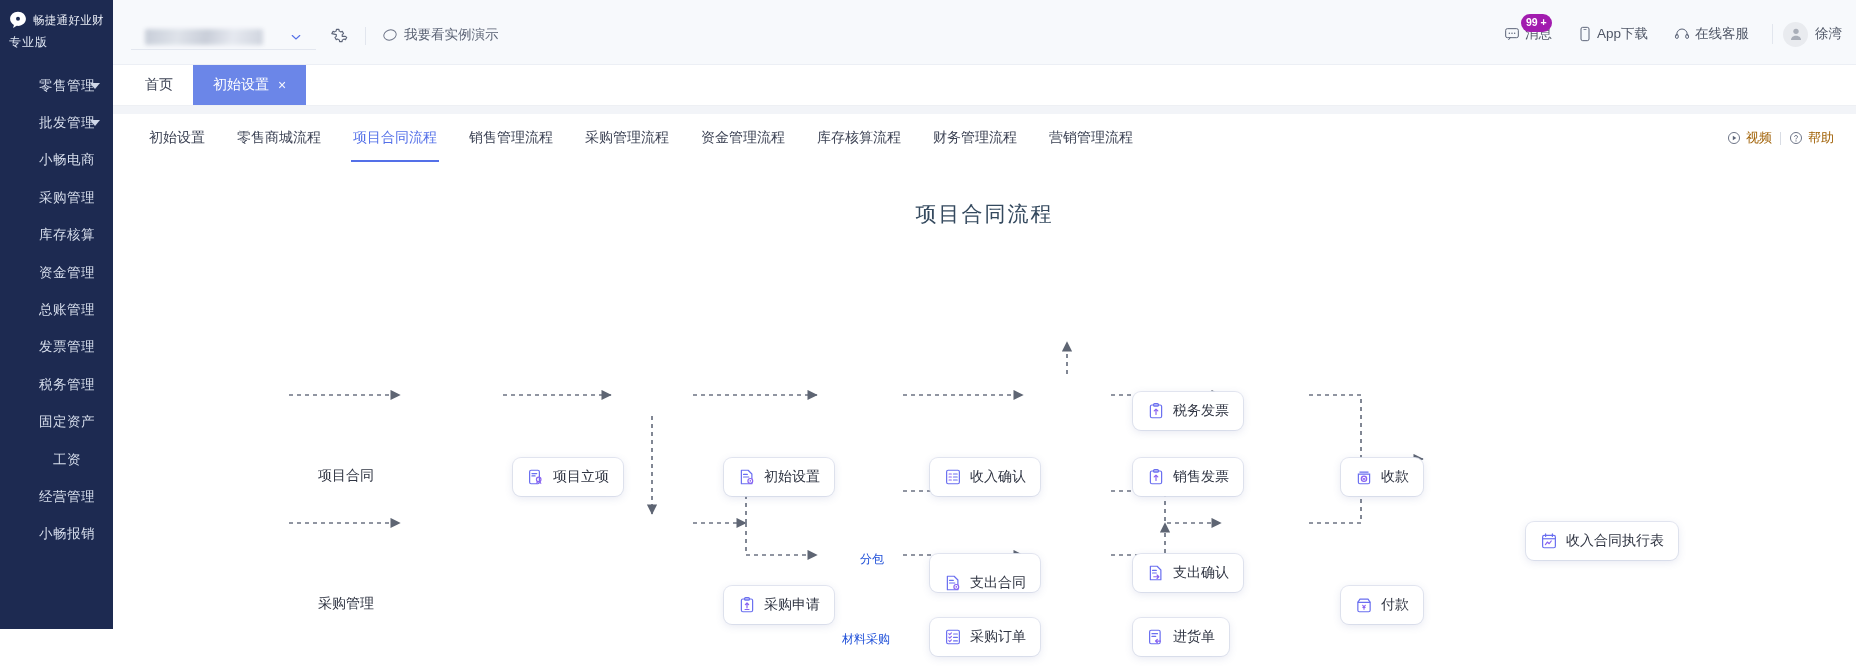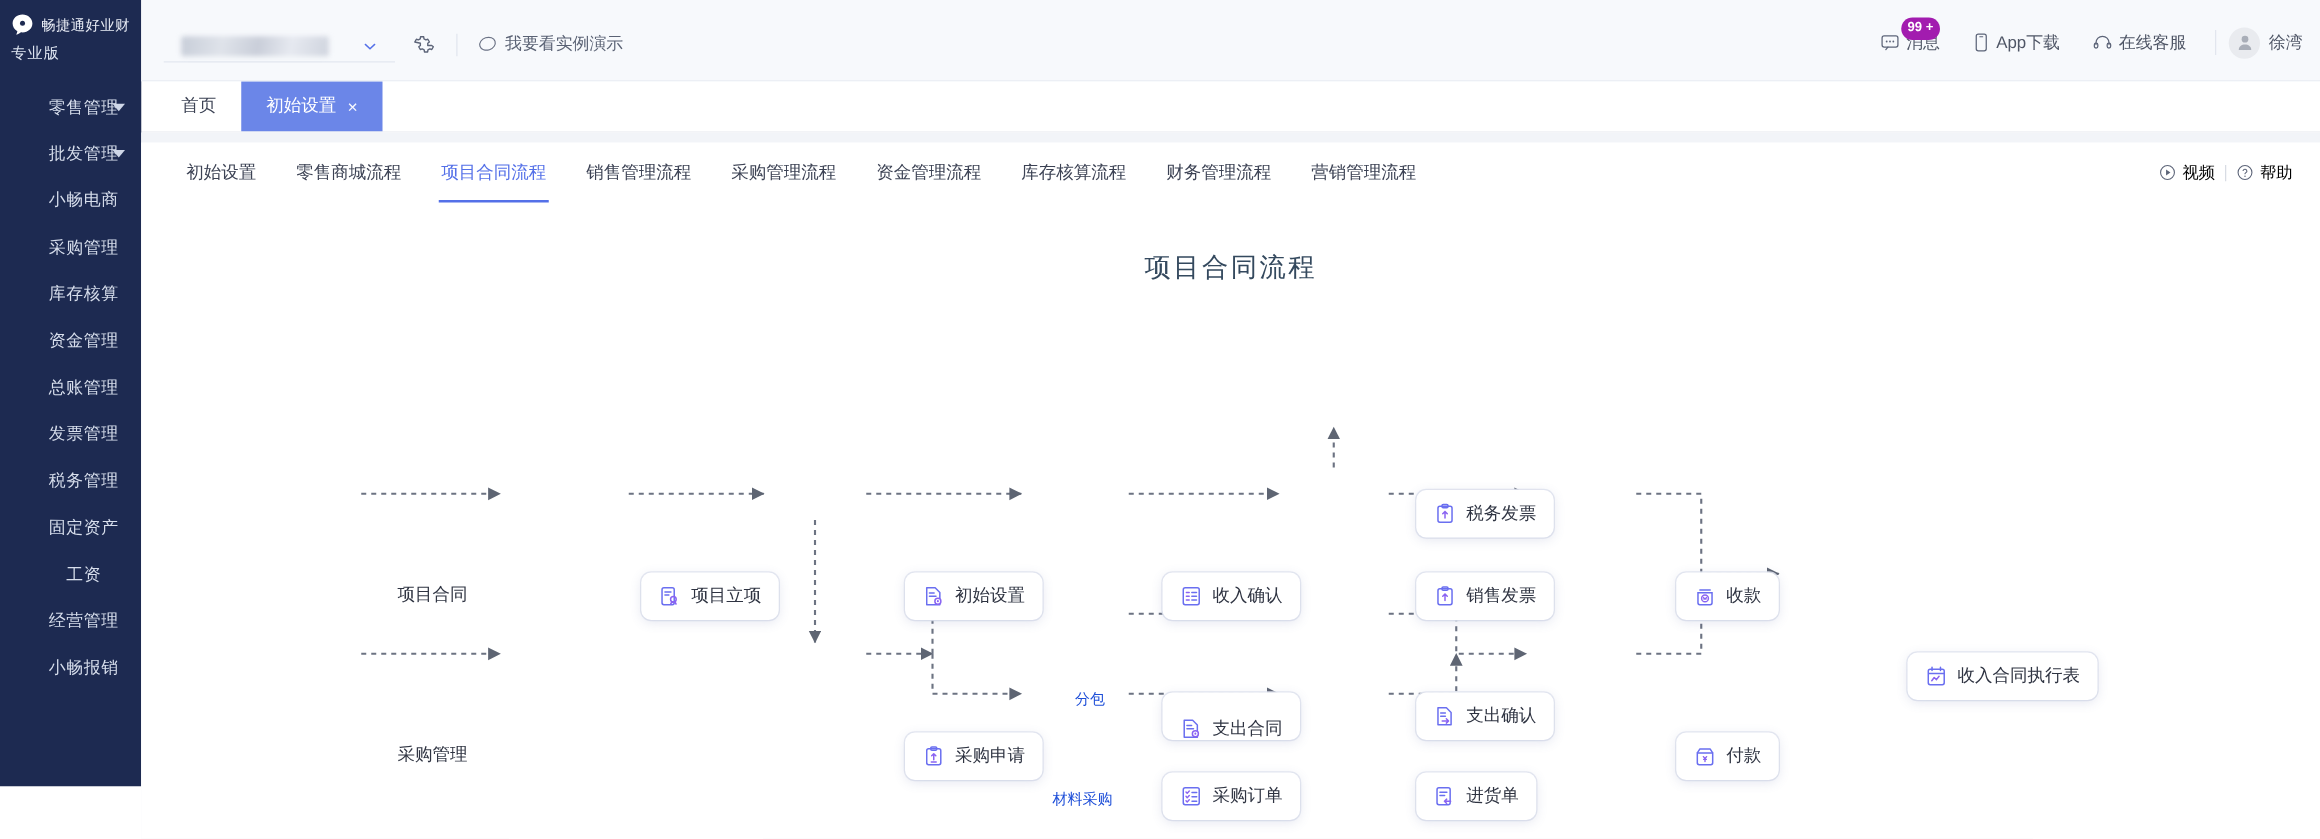--- a/index.html
+++ b/index.html
@@ -111,21 +111,21 @@
     display:flex; align-items:center; cursor:pointer; position:relative;
     white-space:nowrap;
   }
   .stab.active { color:#5470e8; }
   .stab.active:after {
     content:""; position:absolute; left:14px; right:14px; bottom:0;
     height:2px; background:#5470e8;
   }
   .subtabs-right {
     position:absolute; right:14px; top:0; height:48px;
-    display:flex; align-items:center; gap:0; font-size:13px; color:#000000;
+    display:flex; align-items:center; gap:0; font-size:13px; color:#a16207;
   }
   .sr-item { display:flex; align-items:center; gap:5px; cursor:pointer; padding:0 8px; }
   .sr-sep { width:1px; height:13px; background:#d8dce4; }
 
   .flow-title {
     text-align:center; font-size:21px; color:#34495e; letter-spacing:2px;
     margin-top:38px;
   }
 
   

